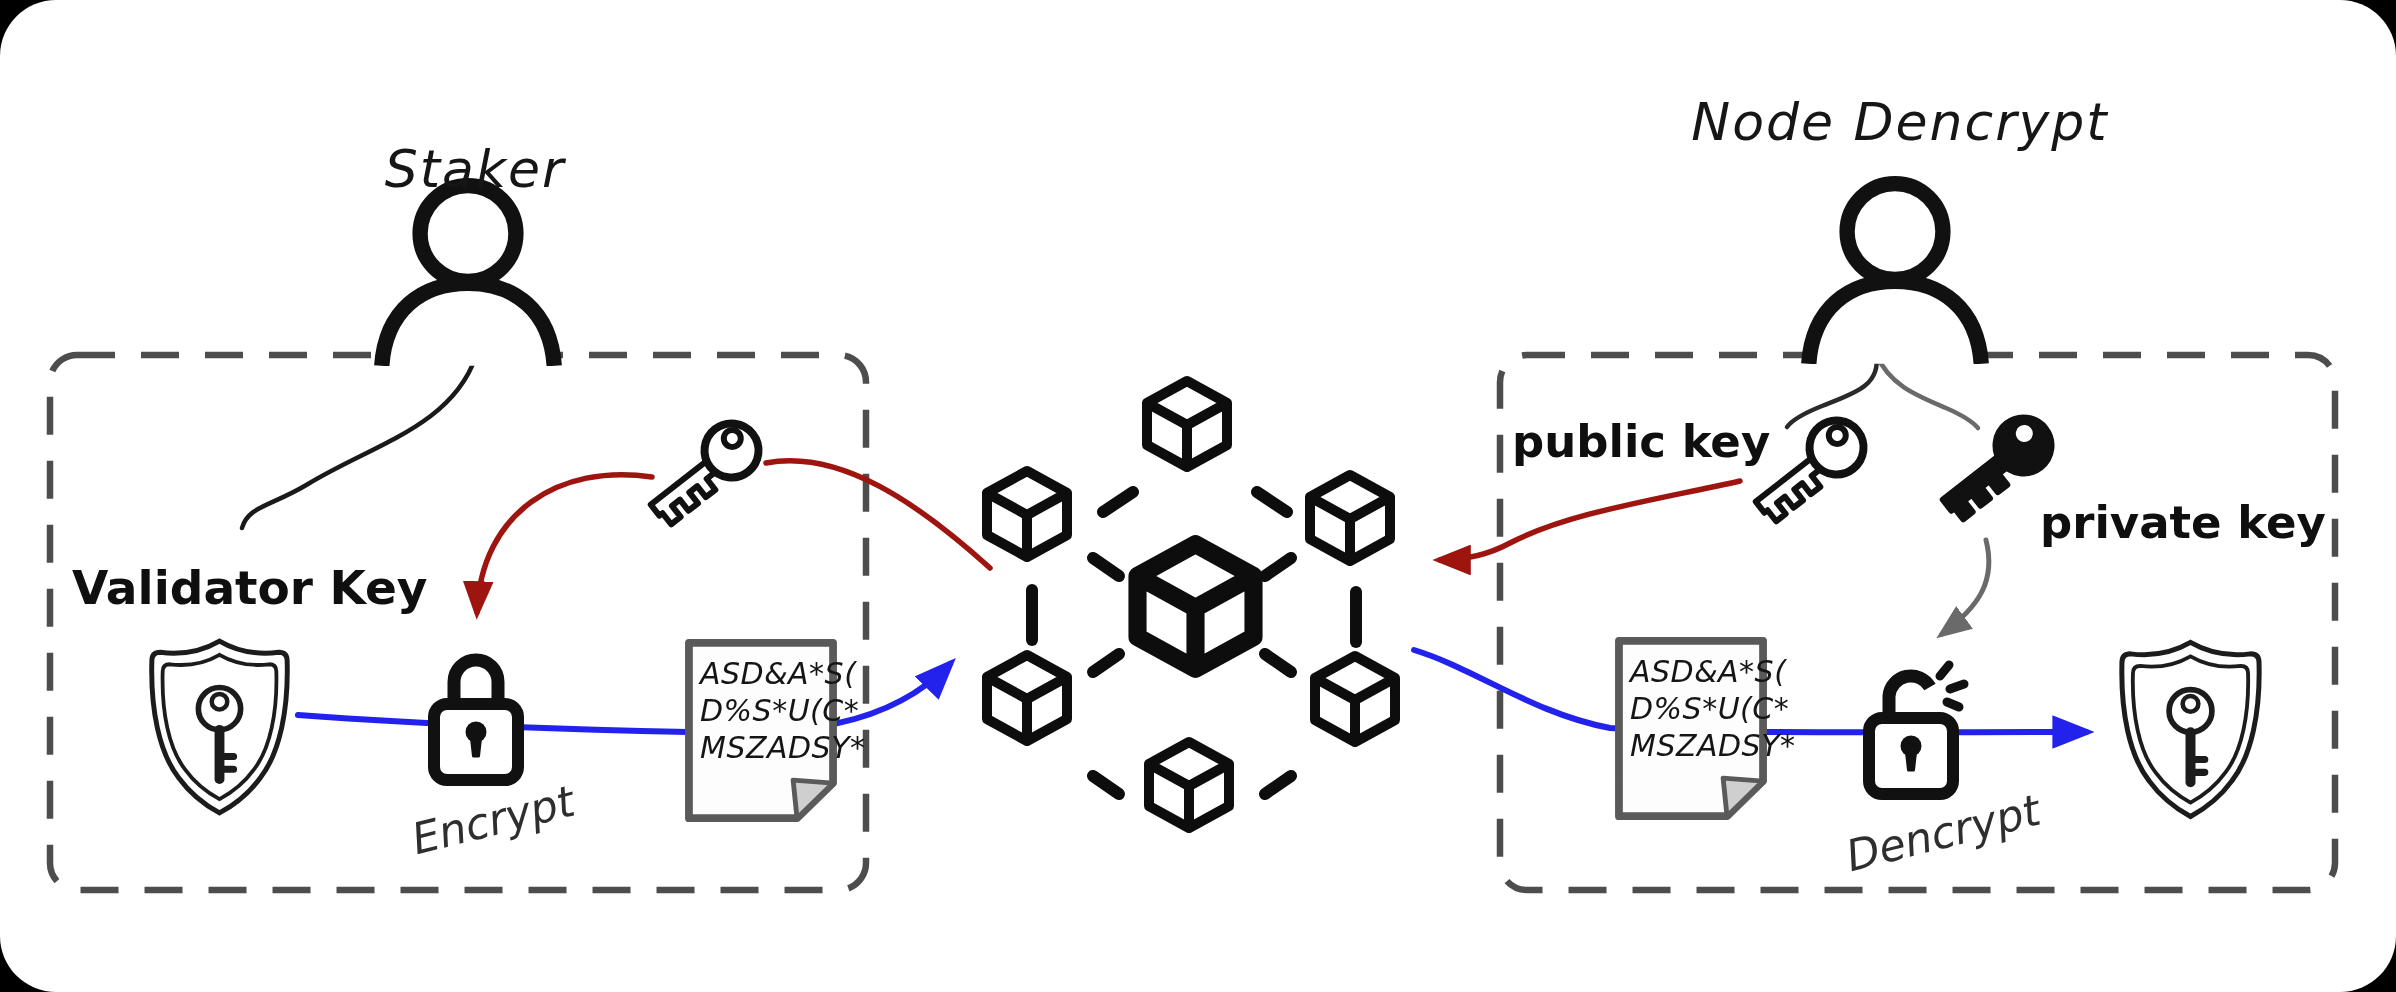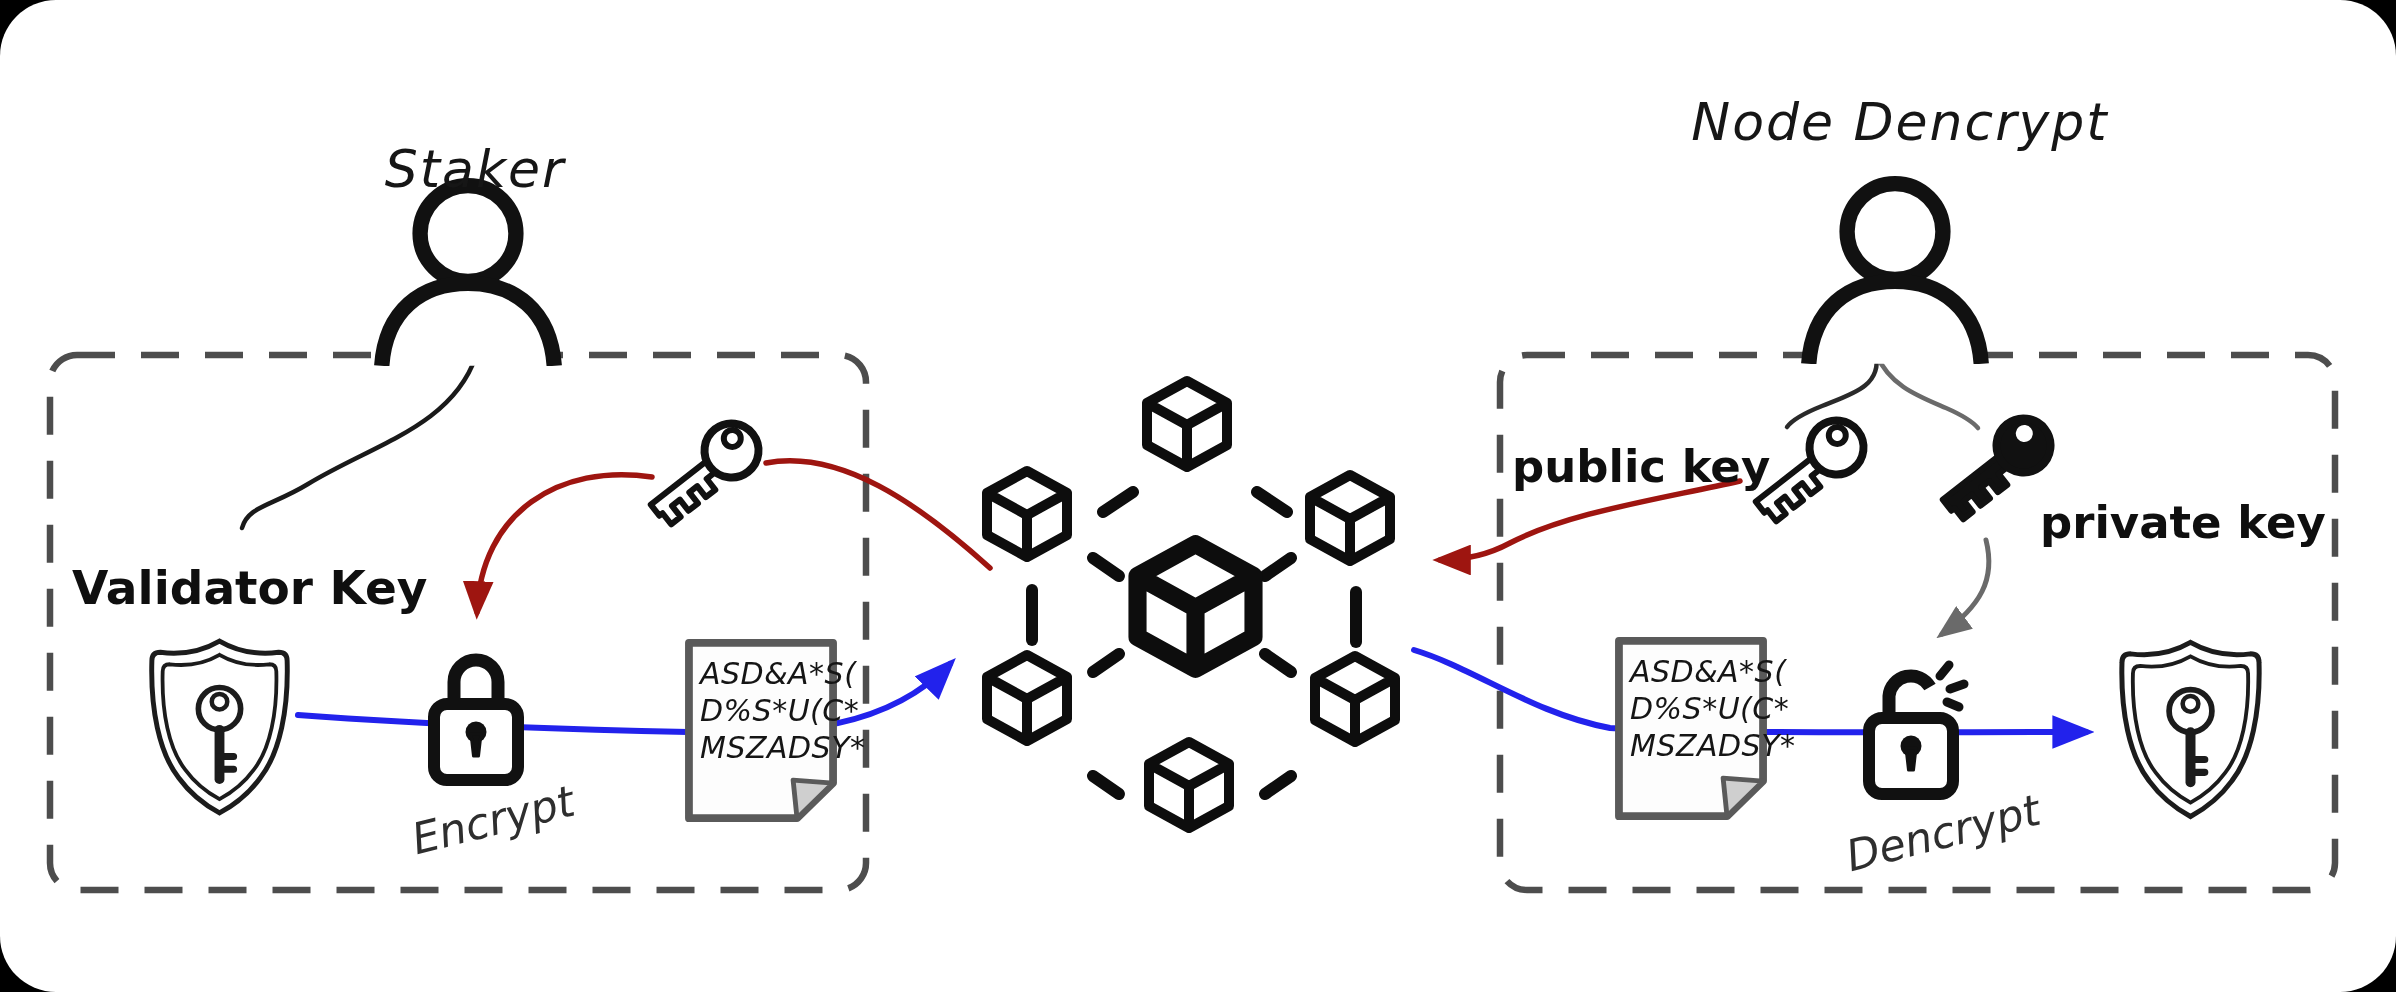--- a/index.html
+++ b/index.html
@@ -127,21 +127,21 @@
     </g>
   </svg>
 
   <div class="abs lbl actor-lbl" style="left:1650px;top:92px;width:500px;">Node Dencrypt</div>
 
   <svg class="abs icon" style="left:1780px;top:172px;" width="230" height="192" viewBox="0 0 120 100">
     <circle cx="60" cy="31" r="25" fill="#fff" stroke="#111" stroke-width="8"></circle>
     <path d="M15,100 C17,71 36,57 60,57 C84,57 103,71 105,100" fill="#fff" stroke="#111" stroke-width="8"></path>
   </svg>
 
-  <div class="abs lbl key-lbl" style="left:1512px;top:440px;font-size:45px;">public key</div>
+  <div class="abs lbl key-lbl" style="left:1512px;top:415px;font-size:45px;">public key</div>
 
   <svg class="abs icon" style="left:1735px;top:432px;transform:rotate(-38deg);" width="150" height="80" viewBox="0 0 150 80">
     <path d="M90,30 H14 V44 H18 V58 H30 V44 H40 V58 H52 V44 H62 V58 H74 V44 H90 Z" fill="#fff" stroke="#111" stroke-width="6" stroke-linejoin="round"></path>
     <circle cx="111" cy="37" r="27" fill="#fff" stroke="#111" stroke-width="8"></circle>
     <circle cx="119" cy="28" r="8.5" fill="#fff" stroke="#111" stroke-width="6"></circle>
   </svg>
 
   <svg class="abs icon" style="left:1922px;top:430px;transform:rotate(-38deg);" width="150" height="80" viewBox="0 0 150 80">
     <path d="M90,30 H14 V44 H18 V58 H30 V44 H40 V58 H52 V44 H62 V58 H74 V44 H90 Z" fill="#111" stroke="#111" stroke-width="6" stroke-linejoin="round"></path>
     <circle cx="111" cy="37" r="27" fill="#111" stroke="#111" stroke-width="8"></circle>

